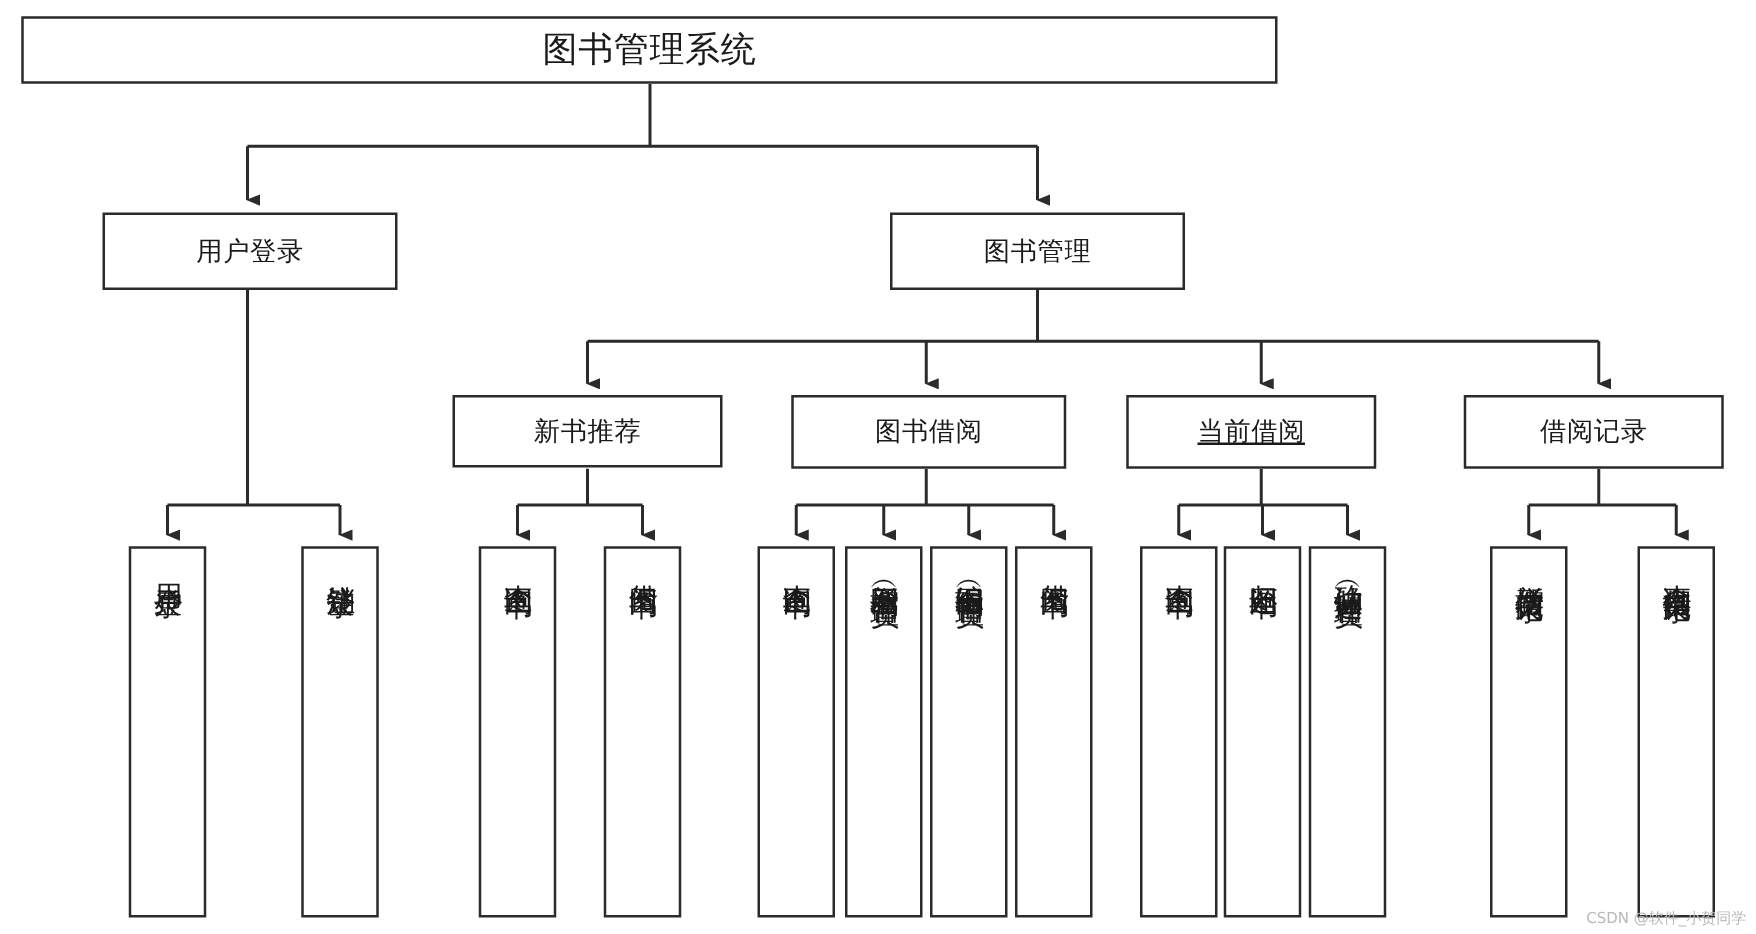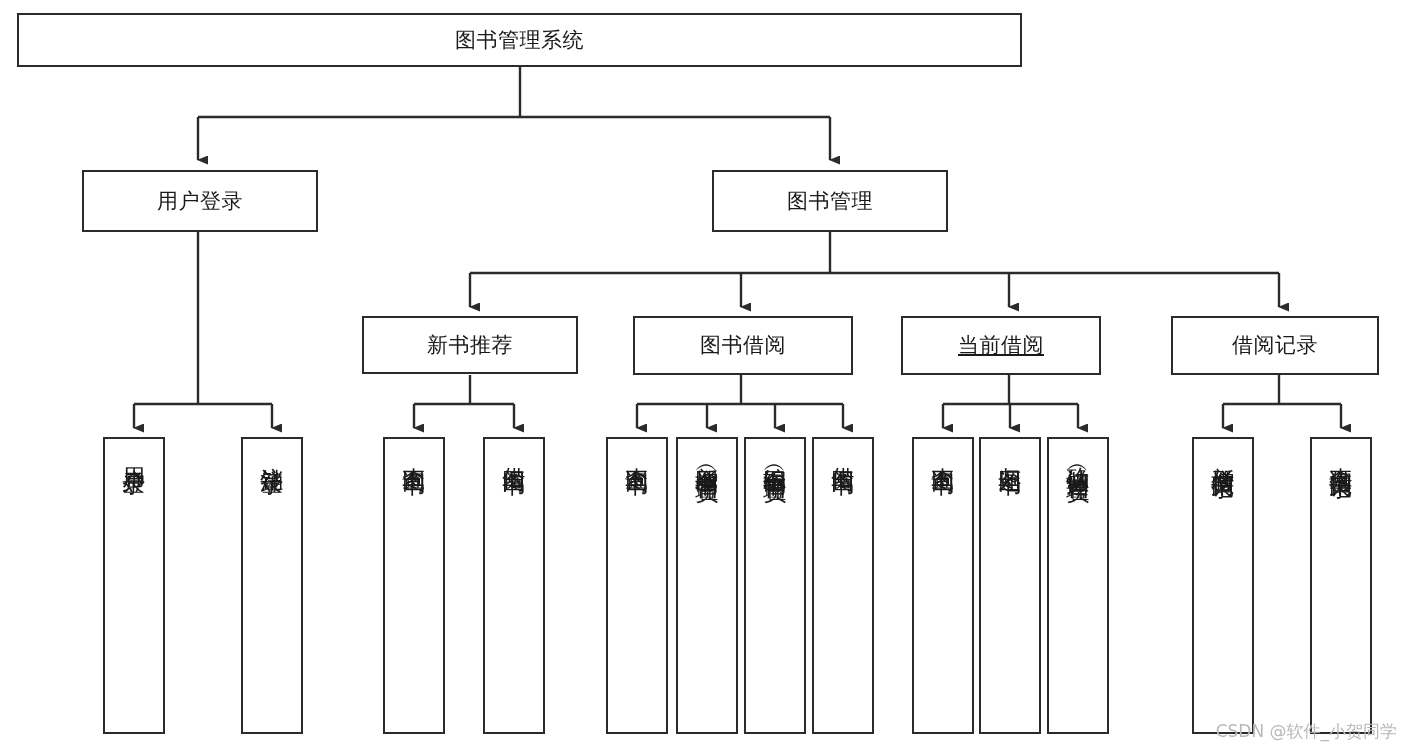--- a/index.html
+++ b/index.html
@@ -43,40 +43,40 @@
     display: block;
     text-align: center;
     line-height: 1.18;
     letter-spacing: 0.5px;
   }
   .node.h .label {
     font-size: 21px;
     white-space: nowrap;
   }
   .node.root .label {
-    font-size: 21px;
+    font-size: 28px;
   }
   .node.leaf {
     align-items: flex-start;
     padding-top: 10px;
   }
   .node.leaf .label {
     writing-mode: vertical-rl;
     text-orientation: upright;
     font-size: 23px;
     line-height: 1.06;
     letter-spacing: 2px;
     white-space: nowrap;
     max-height: 285px;
   }
   .watermark {
     position: absolute;
     right: 8px;
     bottom: 4px;
-    font-size: 17px;
+    font-size: 12px;
     color: #b9b9b9;
     white-space: nowrap;
     z-index: 3;
     font-family: "DejaVu Sans", "Liberation Sans", sans-serif;
   }
 </style>
 </head>
 <body>
 
 <div id="canvas">

